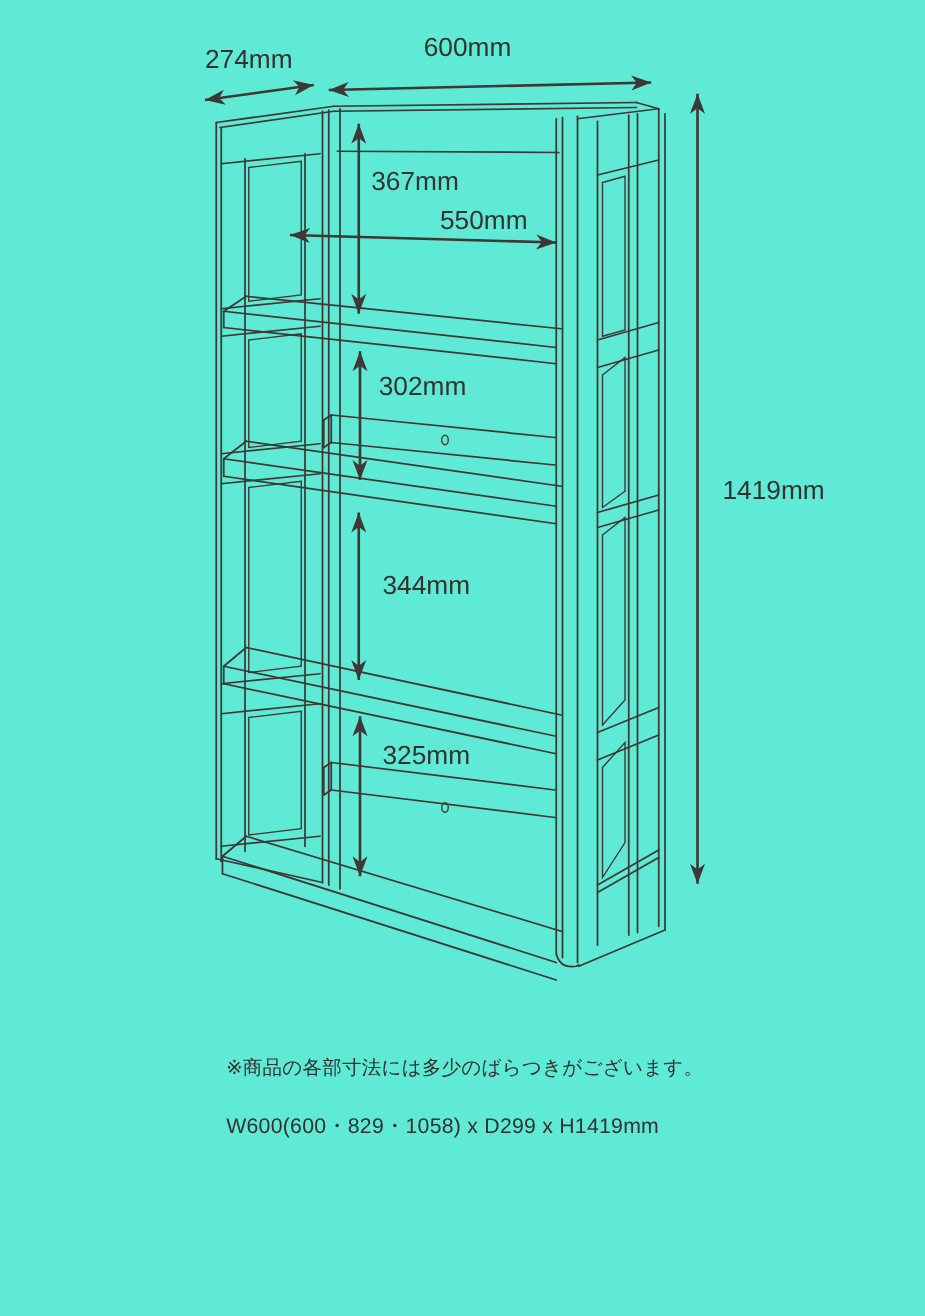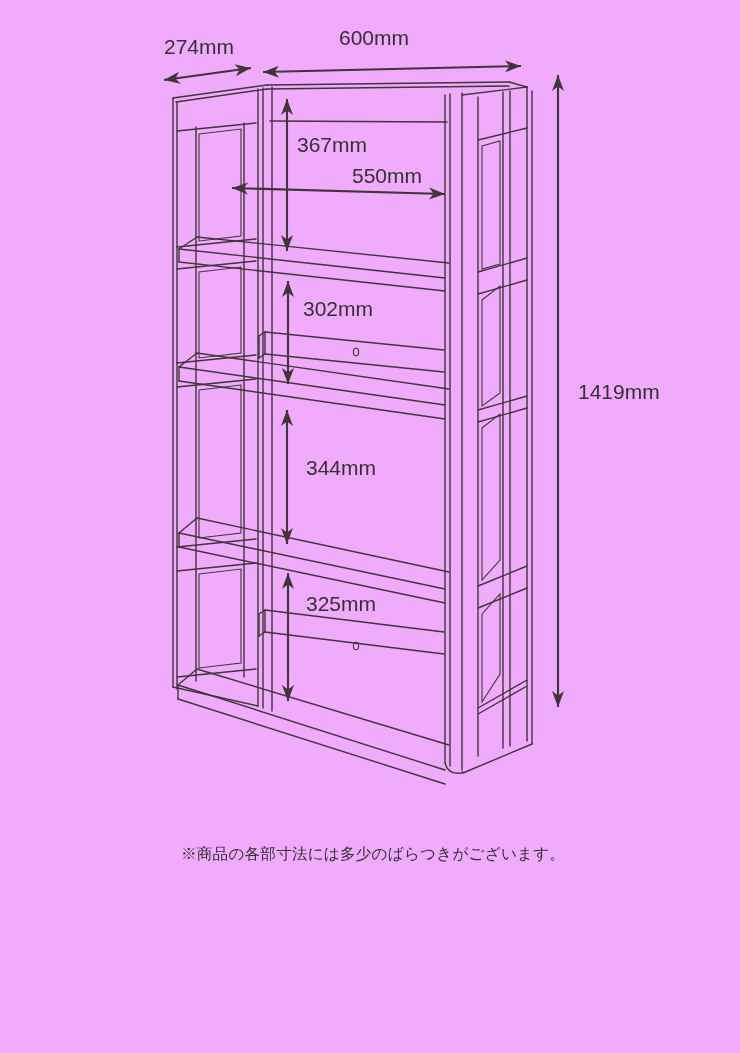--- a/index.html
+++ b/index.html
@@ -1,24 +1,24 @@
 <!DOCTYPE html>
 <html><head>
 <meta charset="utf-8">
 <style>
   html,body{margin:0;padding:0;background:#ffffff;}
-  .canvas{position:relative;width:740px;height:1053px;background:#f0abfc;overflow:hidden;
+  .canvas{position:relative;width:740px;height:1053px;background:#5eead4;overflow:hidden;
           font-family:"Liberation Sans","DejaVu Sans",sans-serif;}
   svg{position:absolute;top:0;left:0;}
   .ln{stroke:#3e3735;stroke-width:1.4;fill:none;stroke-linecap:round;stroke-linejoin:round;}
   .tn{stroke:#3e3735;stroke-width:1.1;fill:none;stroke-linecap:round;}
   .arrow{stroke:#3e3735;stroke-width:2.1;fill:none;stroke-linecap:butt;}
   .dimtext{font-family:"Liberation Sans","DejaVu Sans",sans-serif;font-size:21px;fill:#353130;}
   .notes{position:absolute;left:181px;top:845px;color:#333030;}
-  .notes p{margin:0;font-family:Liberation Mono, monospace;}
+  .notes p{margin:0;}
   .disclaimer{font-size:15.6px;line-height:20px;margin-bottom:22px !important;letter-spacing:0.2px;}
   .spec{font-size:17px;line-height:28px;letter-spacing:0.2px;}
 </style>
 </head>
 <body>
 
 <div class="canvas">
 
   <svg width="740" height="815" viewBox="0 0 740 815">
     <defs>
@@ -156,15 +156,16 @@
     <text class="dimtext" x="578" y="399">1419mm</text>
     <text class="dimtext" x="352" y="183">550mm</text>
     <text class="dimtext" x="297" y="152">367mm</text>
     <text class="dimtext" x="303" y="316">302mm</text>
     <text class="dimtext" x="306" y="475">344mm</text>
     <text class="dimtext" x="306" y="611">325mm</text>
   </svg>
 
   <div class="notes">
     <p class="disclaimer">※商品の各部寸法には多少のばらつきがございます。</p>
+    <p class="spec">W600(600・829・1058) x D299 x H1419mm</p>
   </div>
 
 </div>
 
 </body></html>

